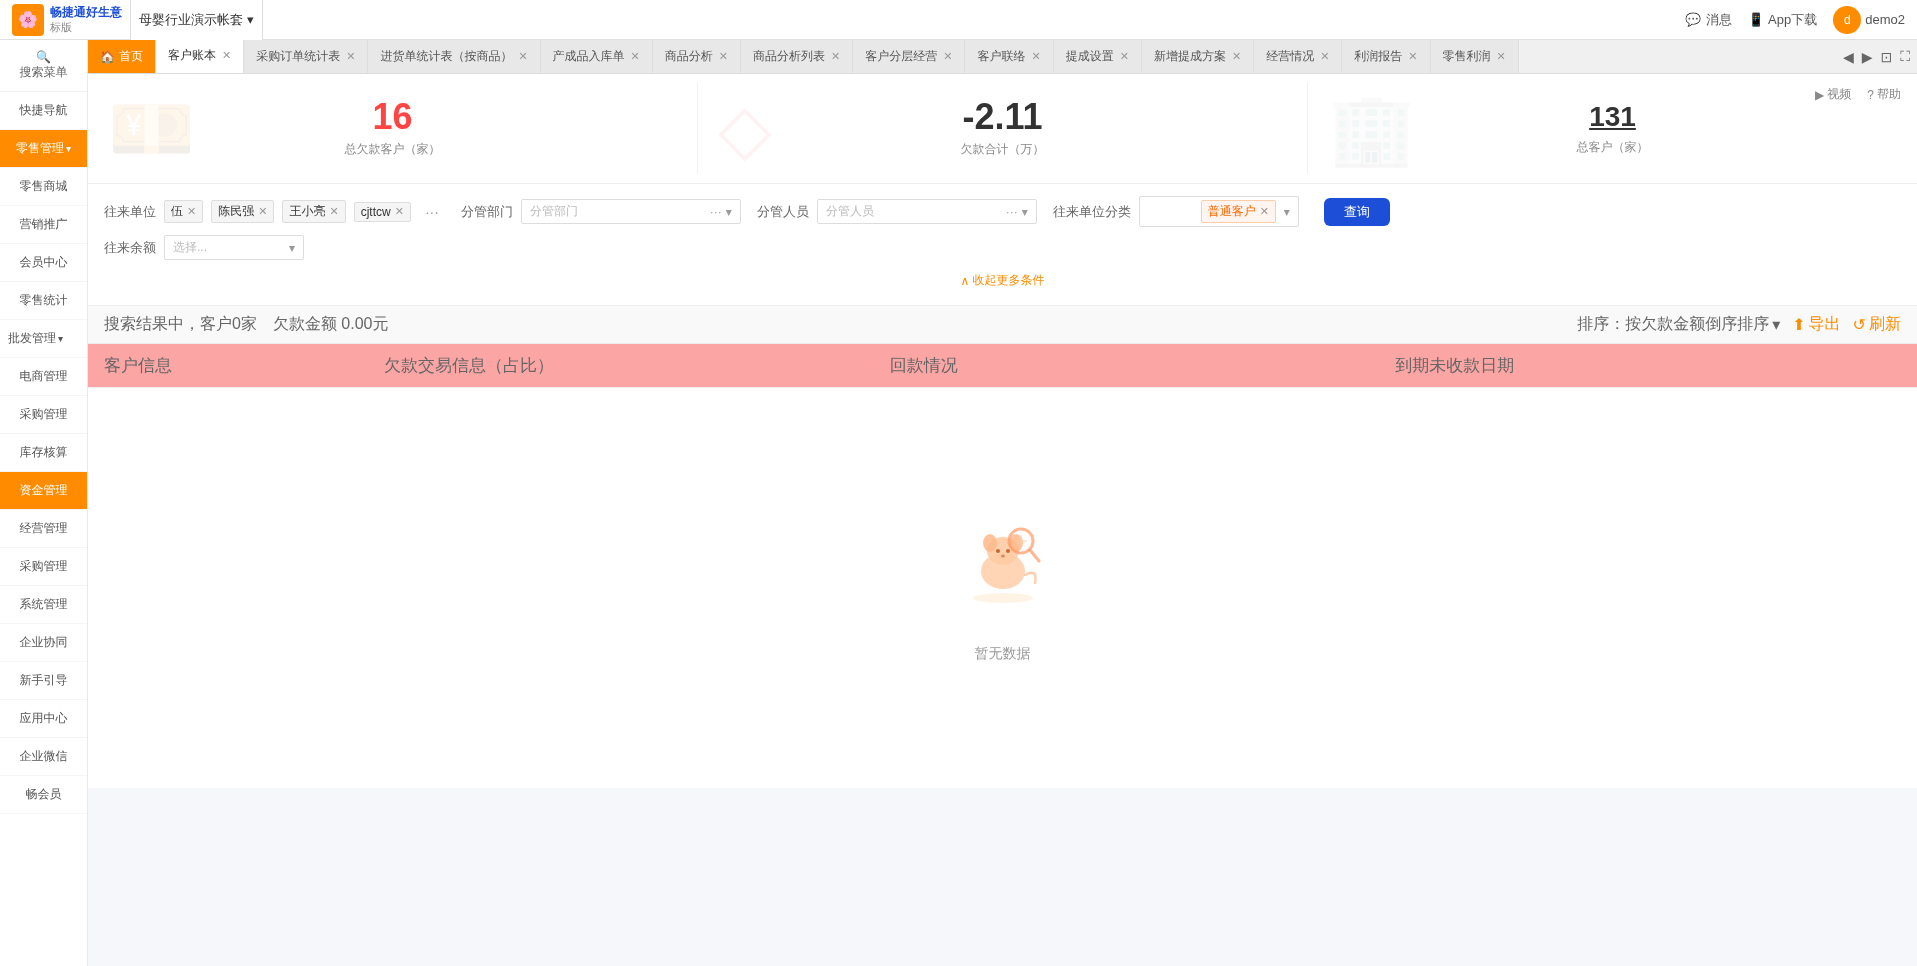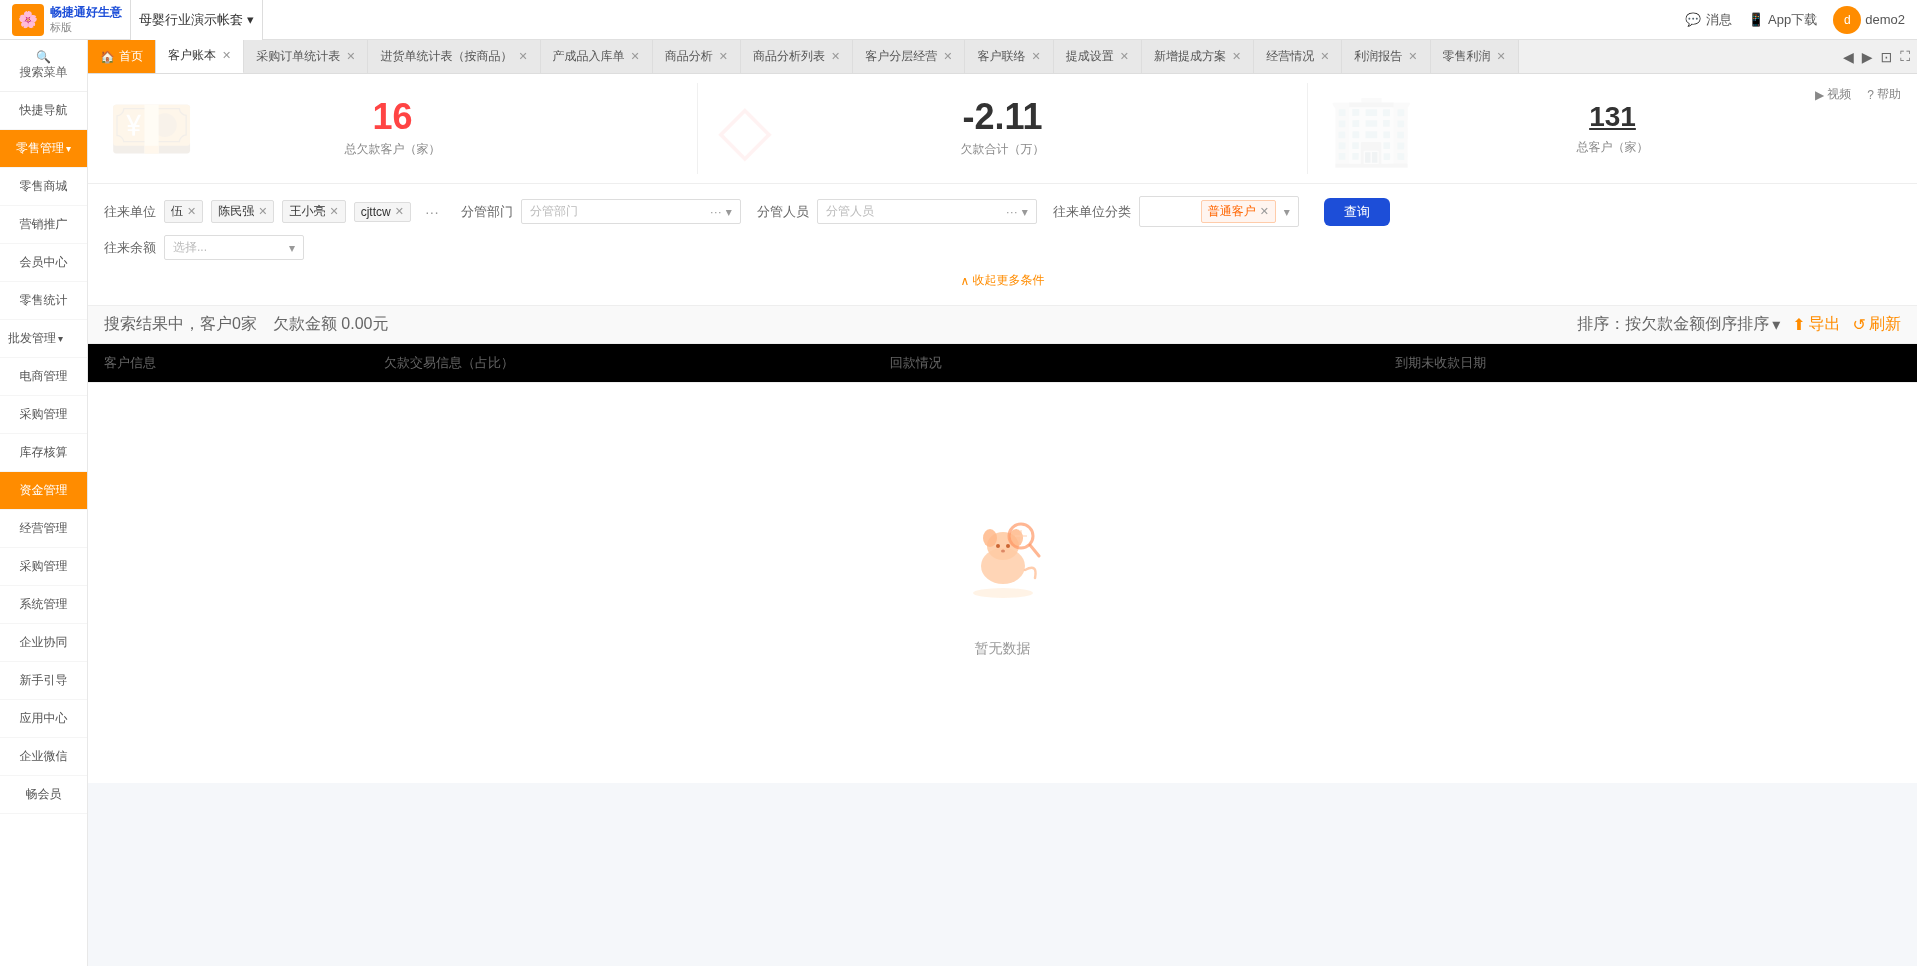--- a/index.html
+++ b/index.html
@@ -173,24 +173,24 @@
     .results-actions { display: flex; align-items: center; gap: 12px; }
     .sort-btn { display: flex; align-items: center; gap: 3px; cursor: pointer; color: #666; }
     .export-btn { display: flex; align-items: center; gap: 3px; cursor: pointer; color: #ff8c00; }
     .refresh-btn { display: flex; align-items: center; gap: 3px; cursor: pointer; color: #ff8c00; }
 
     
     .table-area { background: #fff; }
     .table-header {
       display: grid;
       grid-template-columns: 280px 1fr 1fr 1fr;
-      background: #000000;
+      background: #fca5a5;
       border-bottom: 1px solid #eee;
       padding: 10px 16px;
-      font-size: 13px;
+      font-size: 17px;
       color: #666;
       font-weight: 500;
     }
     .table-body {
       min-height: 400px;
       display: flex;
       flex-direction: column;
       align-items: center;
       justify-content: center;
       padding: 40px;

